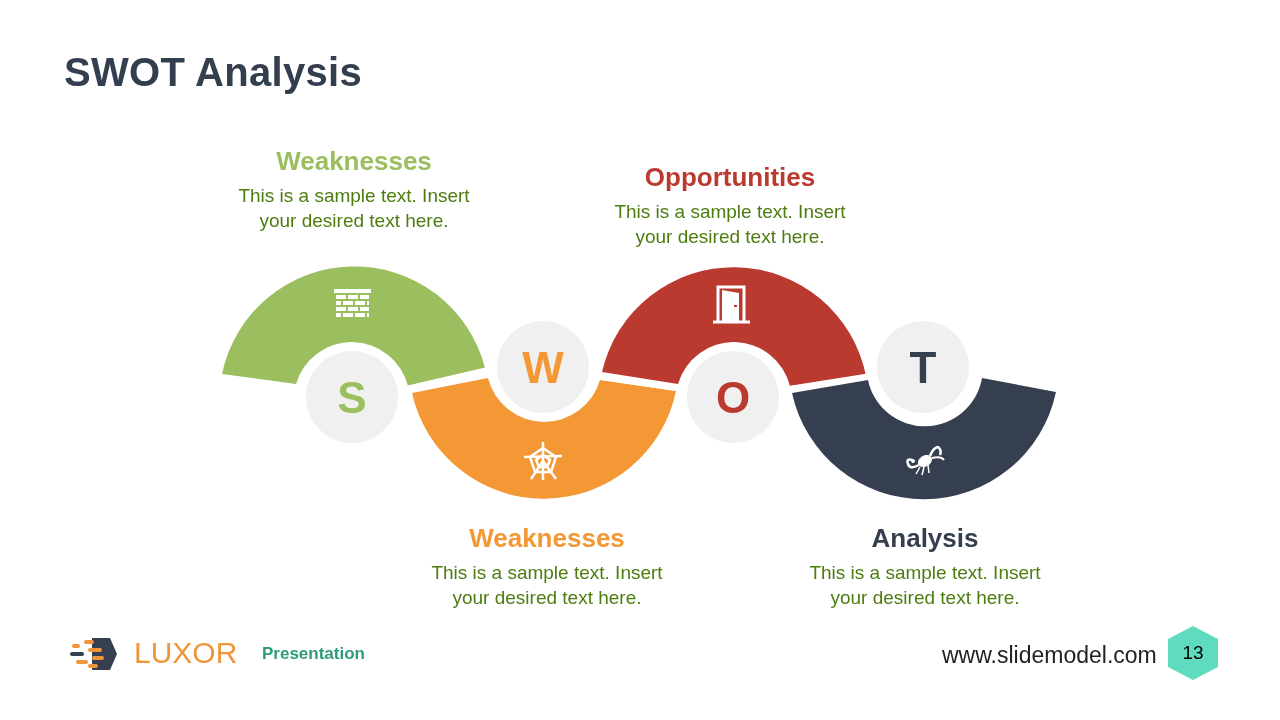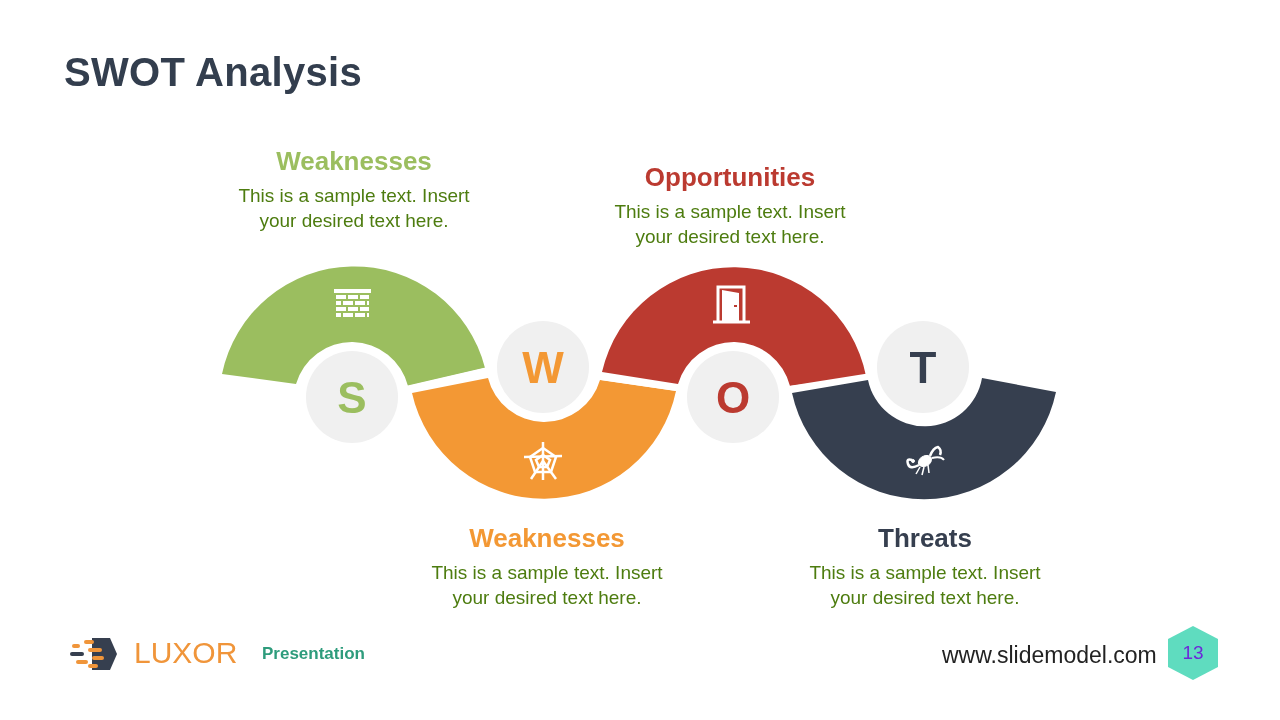--- a/index.html
+++ b/index.html
@@ -7,21 +7,21 @@
   .title{position:absolute;left:64px;top:50px;font-size:40px;font-weight:bold;color:#333e4e;letter-spacing:0.3px;text-align:center;}
   .block{position:absolute;width:300px;text-align:center;}
   .block .head{font-size:26px;font-weight:bold;line-height:32px;}
   .block .body{font-size:19px;color:#4d7c0f;line-height:25px;margin-top:6px;}
   svg.diagram{position:absolute;left:0;top:0;}
   .footer-logo{position:absolute;left:70px;top:636px;}
   .brand{position:absolute;left:134px;top:636px;font-size:30px;font-weight:normal;color:#f0953a;}
   .brand-sub{position:absolute;left:262px;top:644px;font-size:17px;font-weight:bold;color:#2e9c7c;}
   .url{position:absolute;left:942px;top:642px;font-size:23px;color:#222;}
   .page{position:absolute;left:1168px;top:626px;width:50px;height:54px;}
-  .page span{position:absolute;left:0;top:0;width:50px;height:54px;line-height:54px;text-align:center;font-size:19px;color:#6d28d9;}
+  .page span{position:absolute;left:0;top:0;width:50px;height:54px;line-height:54px;text-align:center;font-size:19px;color:#000000;}
 </style>
 </head>
 <body>
 
 <div class="title">SWOT Analysis</div>
 
 <div class="block" style="left:204px;top:145px;">
   <div class="head" style="color:#9bbe5f">Weaknesses</div>
   <div class="body">
       <div>This is a sample text. Insert</div>
@@ -36,21 +36,21 @@
     </div>
 </div>
 <div class="block" style="left:397px;top:522px;">
   <div class="head" style="color:#f39834">Weaknesses</div>
   <div class="body">
       <div>This is a sample text. Insert</div>
       <div>your desired text here.</div>
     </div>
 </div>
 <div class="block" style="left:775px;top:522px;">
-  <div class="head" style="color:#363f4f">Threats</div>
+  <div class="head" style="color:#363f4f">Analysis</div>
   <div class="body">
       <div>This is a sample text. Insert</div>
       <div>your desired text here.</div>
     </div>
 </div>
 
 <svg class="diagram" width="1280" height="720" viewBox="0 0 1280 720">
 
   <path fill="#9bbe5f" d="M 222 374 A 135 135 0 0 1 485 368 L 408 386 A 58 58 0 0 0 296 384 Z"></path>
 

